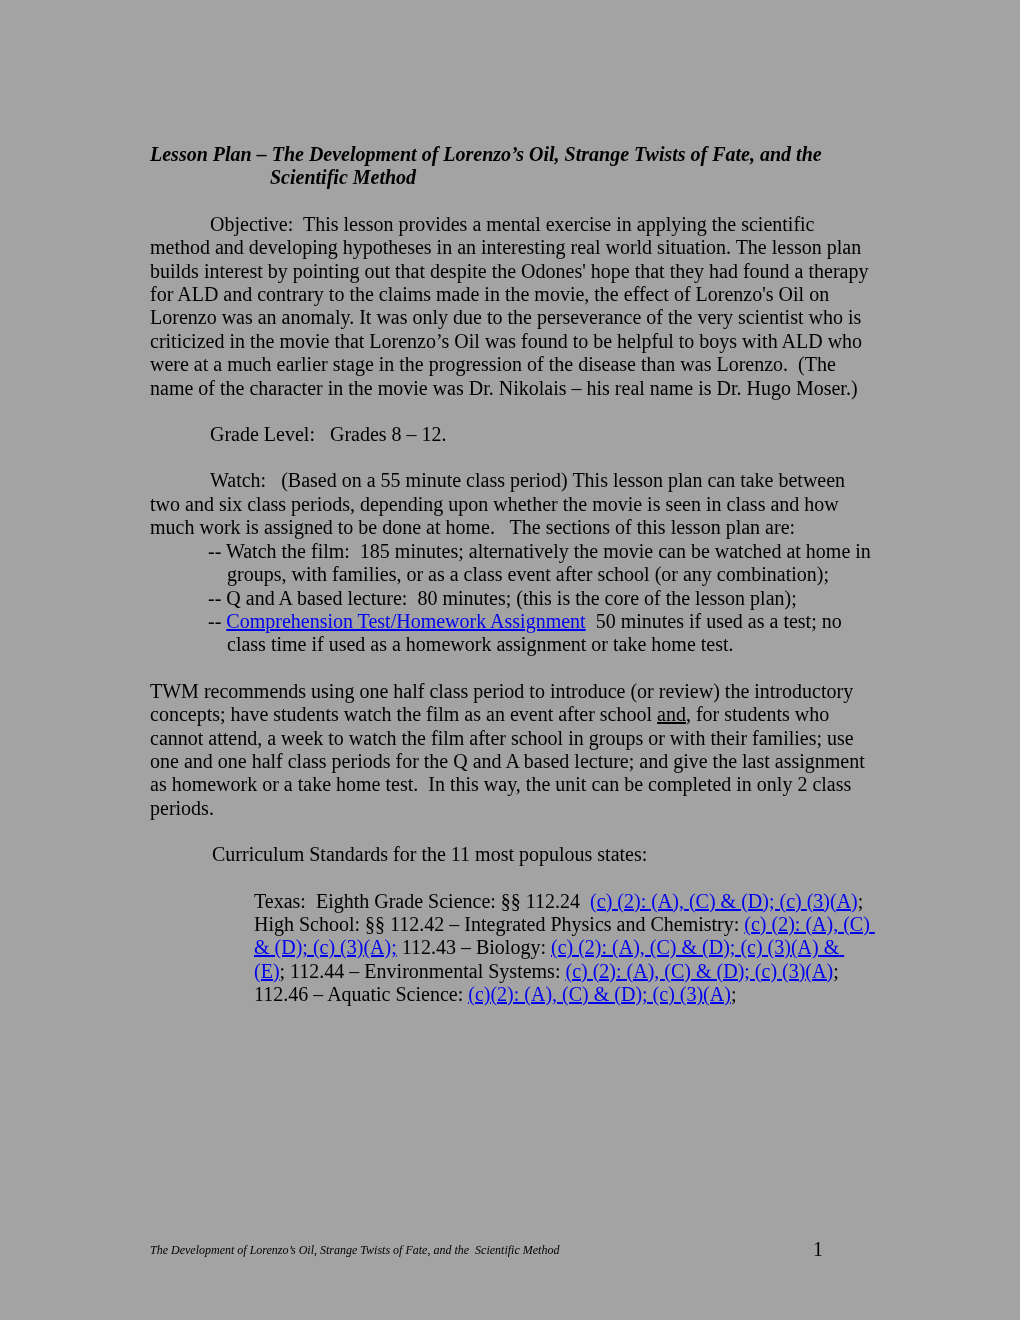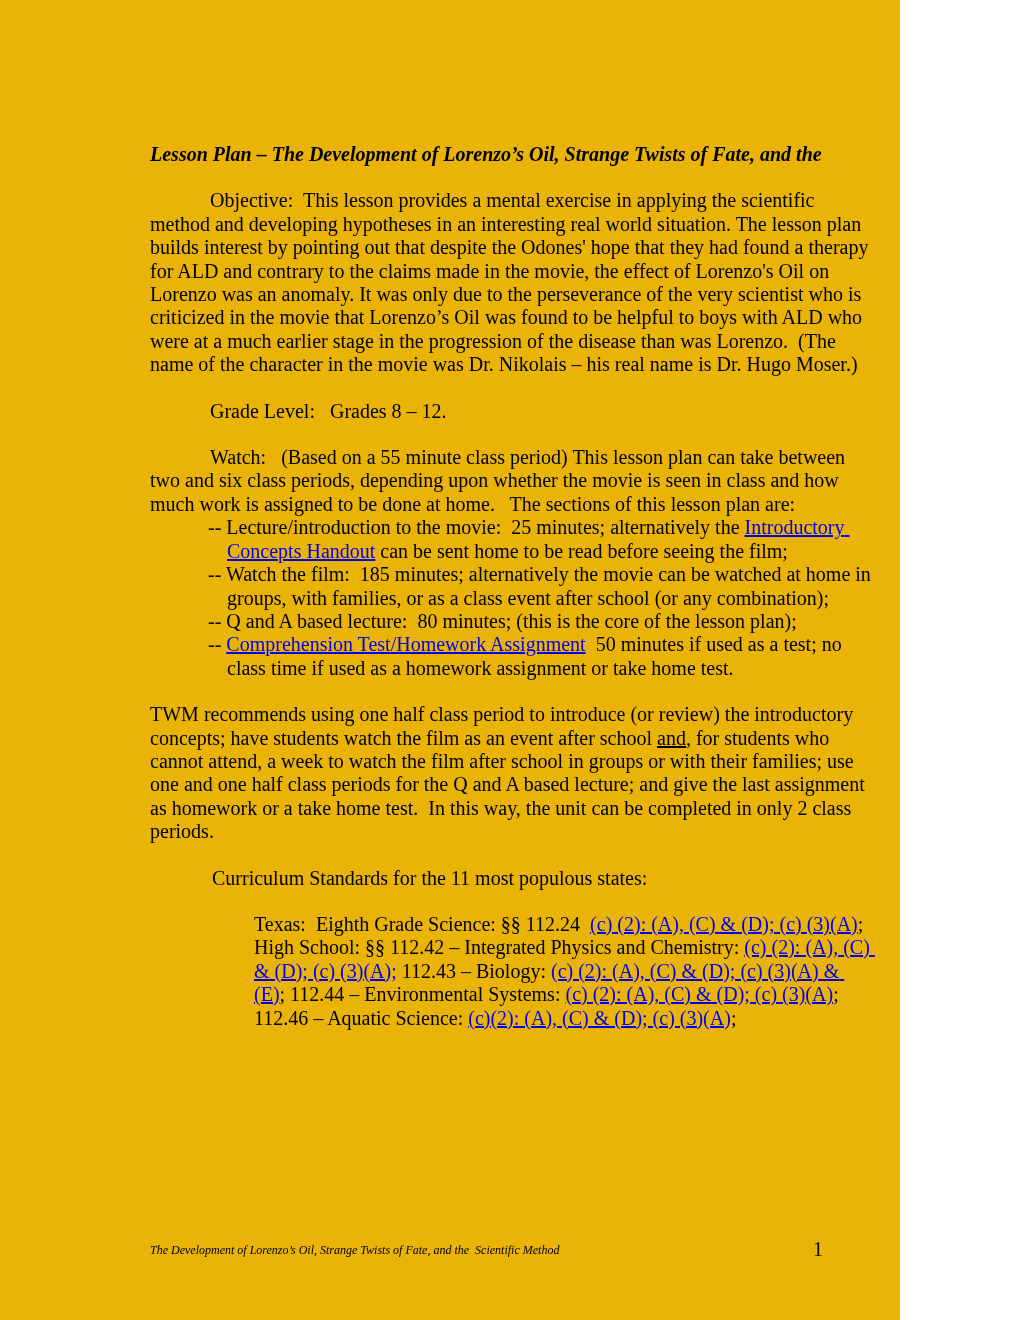--- a/index.html
+++ b/index.html
@@ -2,23 +2,23 @@
 <html><head>
 <meta charset="utf-8">
 <style>
   html, body {
     margin: 0;
     padding: 0;
     background: #ffffff;
   }
   .page {
     position: relative;
-    width: 900px;
+    width: 1020px;
     height: 1320px;
-    background: #eab308;
+    background: #a3a3a3;
     overflow: hidden;
     font-family: "Liberation Serif", "DejaVu Serif", serif;
     color: #000000;
   }
   .content {
     position: absolute;
     left: 150px;
     top: 143px;
     width: 724px;
     font-size: 20px;
@@ -77,30 +77,29 @@
     top: 0;
     font-size: 20px;
   }
 </style>
 </head>
 <body>
 
 <div class="page">
   <div class="content">
 
-    <div class="title-block"><div>Lesson Plan – The Development of Lorenzo’s Oil, Strange Twists of Fate, and the </div></div>
+    <div class="title-block"><div>Lesson Plan – The Development of Lorenzo’s Oil, Strange Twists of Fate, and the </div><div class="title-line2">Scientific Method</div></div>
 
     <p class="para firstline"><span class="it">Objective:</span><span>  This lesson provides a mental exercise in applying the scientific method and developing hypotheses in an interesting real world situation. The lesson plan builds interest by pointing out that despite the Odones' hope that they had found a therapy for ALD and contrary to the claims made in the movie, the effect of Lorenzo's Oil on Lorenzo was an anomaly. It was only due to the perseverance of the very scientist who is criticized in the movie that Lorenzo’s Oil was found to be helpful to boys with ALD who were at a much earlier stage in the progression of the disease than was Lorenzo.  (The name of the character in the movie was Dr. Nikolais – his real name is Dr. Hugo Moser.)</span></p>
 
     <p class="para firstline it">Grade Level:   Grades 8 – 12.</p>
 
     <p class="para firstline nogap"><span class="it">Watch:</span><span>   (Based on a 55 minute class period) This lesson plan can take between two and six class periods, depending upon whether the movie is seen in class and how much work is assigned to be done at home.   The sections of this lesson plan are:</span></p>
 
     <div class="bullets">
-      <div class="bullet"><span>-- Lecture/introduction to the movie:  25 minutes; alternatively the </span><a class="link">Introductory Concepts Handout</a><span> can be sent home to be read before seeing the film;</span></div>
       <div class="bullet">-- Watch the film:  185 minutes; alternatively the movie can be watched at home in groups, with families, or as a class event after school (or any combination);</div>
       <div class="bullet">-- Q and A based lecture:  80 minutes; (this is the core of the lesson plan);</div>
       <div class="bullet"><span>-- </span><a class="link">Comprehension Test/Homework Assignment</a><span>  50 minutes if used as a test; no class time if used as a homework assignment or take home test.</span></div>
     </div>
 
     <p class="para"><span>TWM recommends using one half class period to introduce (or review) the introductory concepts; have students watch the film as an event after school </span><span class="ul">and</span><span>, for students who cannot attend, a week to watch the film after school in groups or with their families; use one and one half class periods for the Q and A based lecture; and give the last assignment as homework or a take home test.  In this way, the unit can be completed in only 2 class periods.</span></p>
 
     <p class="para tab1 it">Curriculum Standards for the 11 most populous states:</p>
 
 

